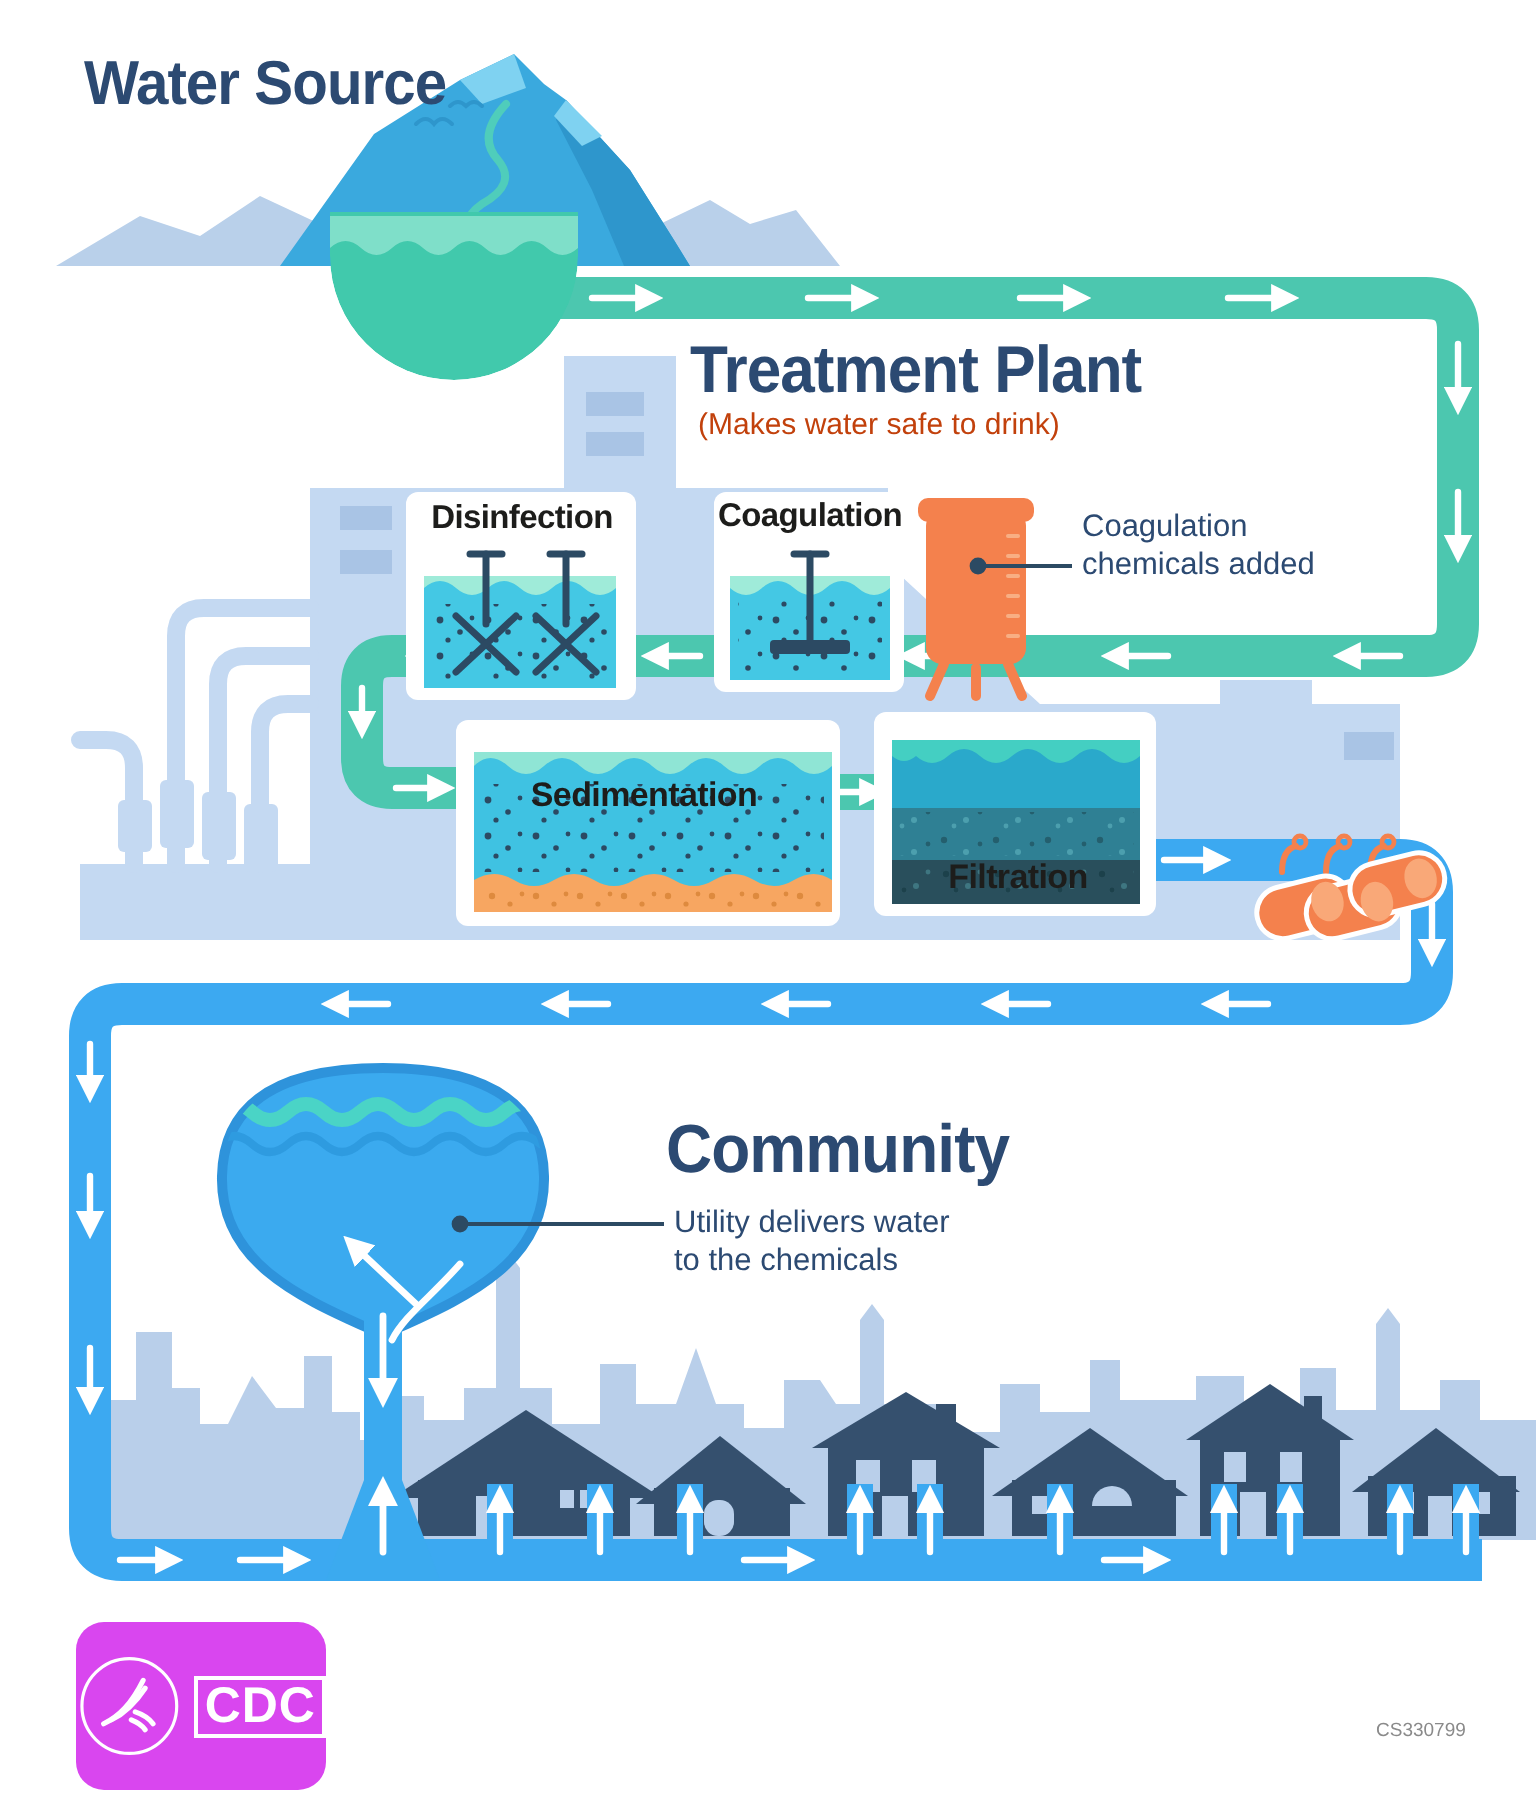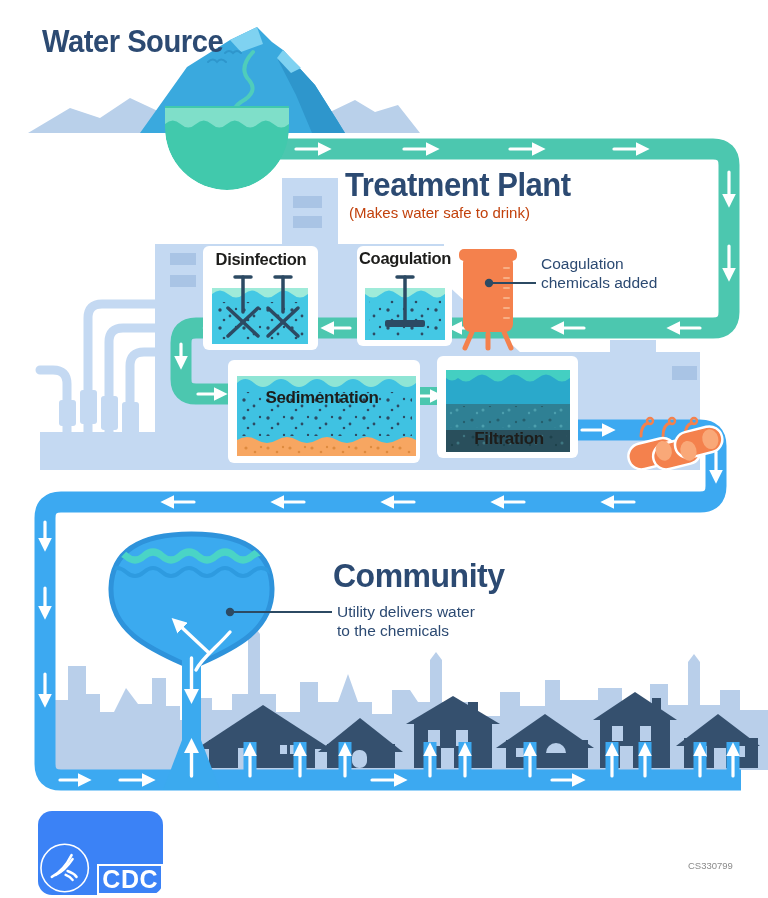--- a/index.html
+++ b/index.html
@@ -10,22 +10,22 @@
   .h1{color:#2C4A72;font-weight:bold;letter-spacing:-.5px;transform:scaleX(.94);transform-origin:left top;}
   .ws{left:42px;top:24px;font-size:31px;}
   .tp{left:345px;top:166px;font-size:33px;}
   .cm{left:333px;top:556px;font-size:34px;}
   .sub{position:absolute;color:#c2410c;font-size:15px;left:349px;top:204px;text-align:right;}
   .lbl{position:absolute;color:#1d1d1b;font-weight:bold;font-size:16.5px;text-align:center;
        letter-spacing:-.3px;}
   .call{position:absolute;color:#2C4A72;font-size:15.5px;line-height:19px;}
   .url{position:absolute;left:172px;top:824px;color:#29A2E8;font-weight:bold;font-size:23px;letter-spacing:-.3px;}
   .code{position:absolute;left:688px;top:860px;color:#8a8a8a;font-size:9.5px;}
-  .cdc-badge{position:absolute;left:38px;top:811px;width:125px;height:84px;background:#3b82f6;
-       border-radius:14px;display:flex;align-items:flex-end;justify-content:center;gap:6px;}
+  .cdc-badge{position:absolute;left:38px;top:811px;width:125px;height:84px;background:#d946ef;
+       border-radius:14px;display:flex;align-items:center;justify-content:center;gap:6px;}
   .cdc-badge .cdc-txt{color:#fff;font-weight:bold;font-size:25px;letter-spacing:.5px;
        border:2px solid #fff;padding:0 3px;line-height:27px;}
 </style>
 </head>
 <body>
 
 <div class="stage">
 
 <svg width="768" height="898" viewBox="0 0 768 898">
   <defs>

